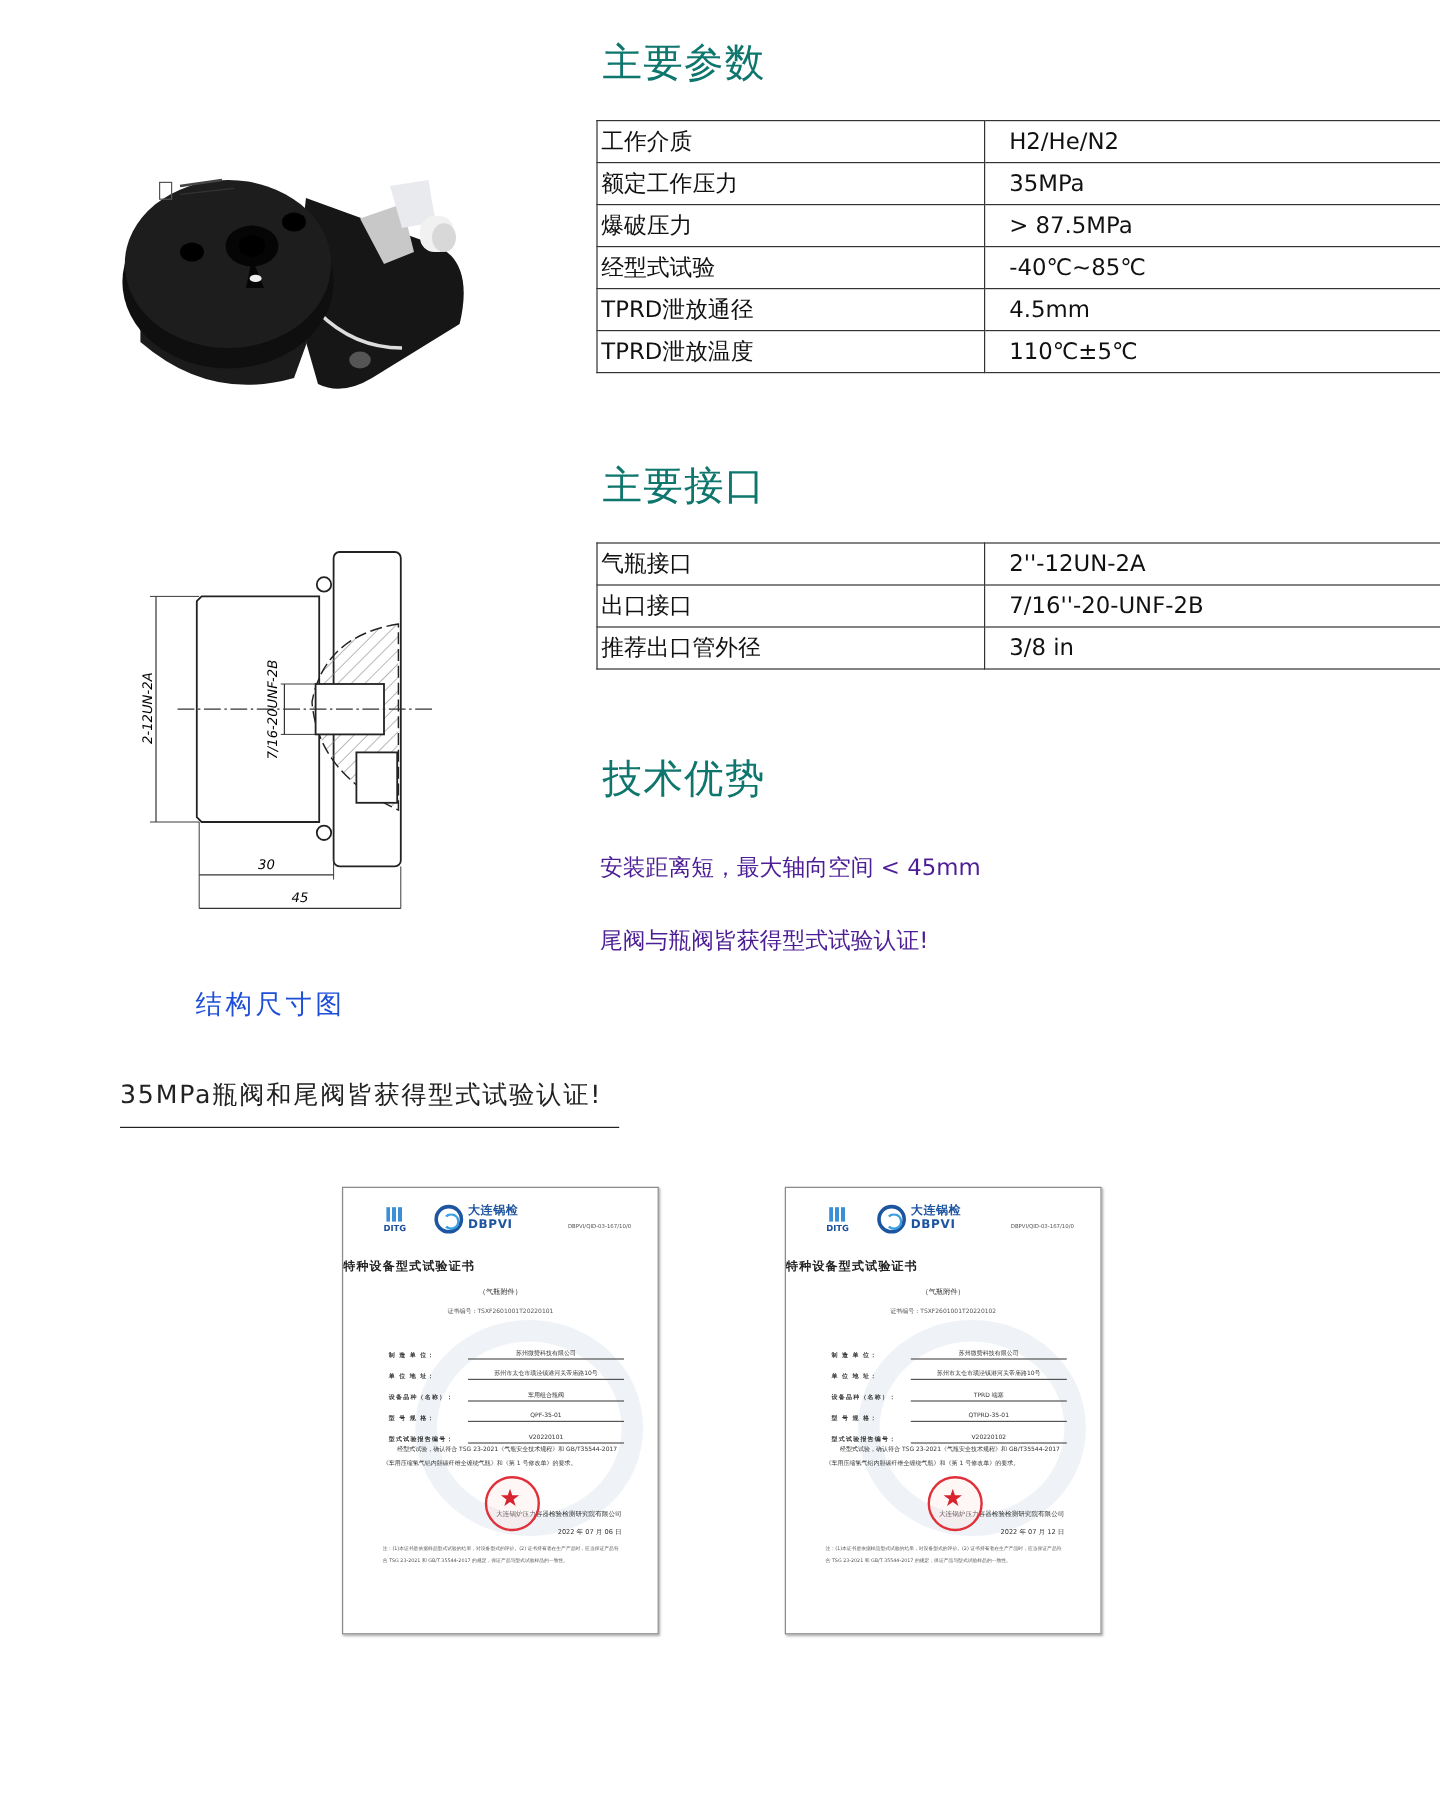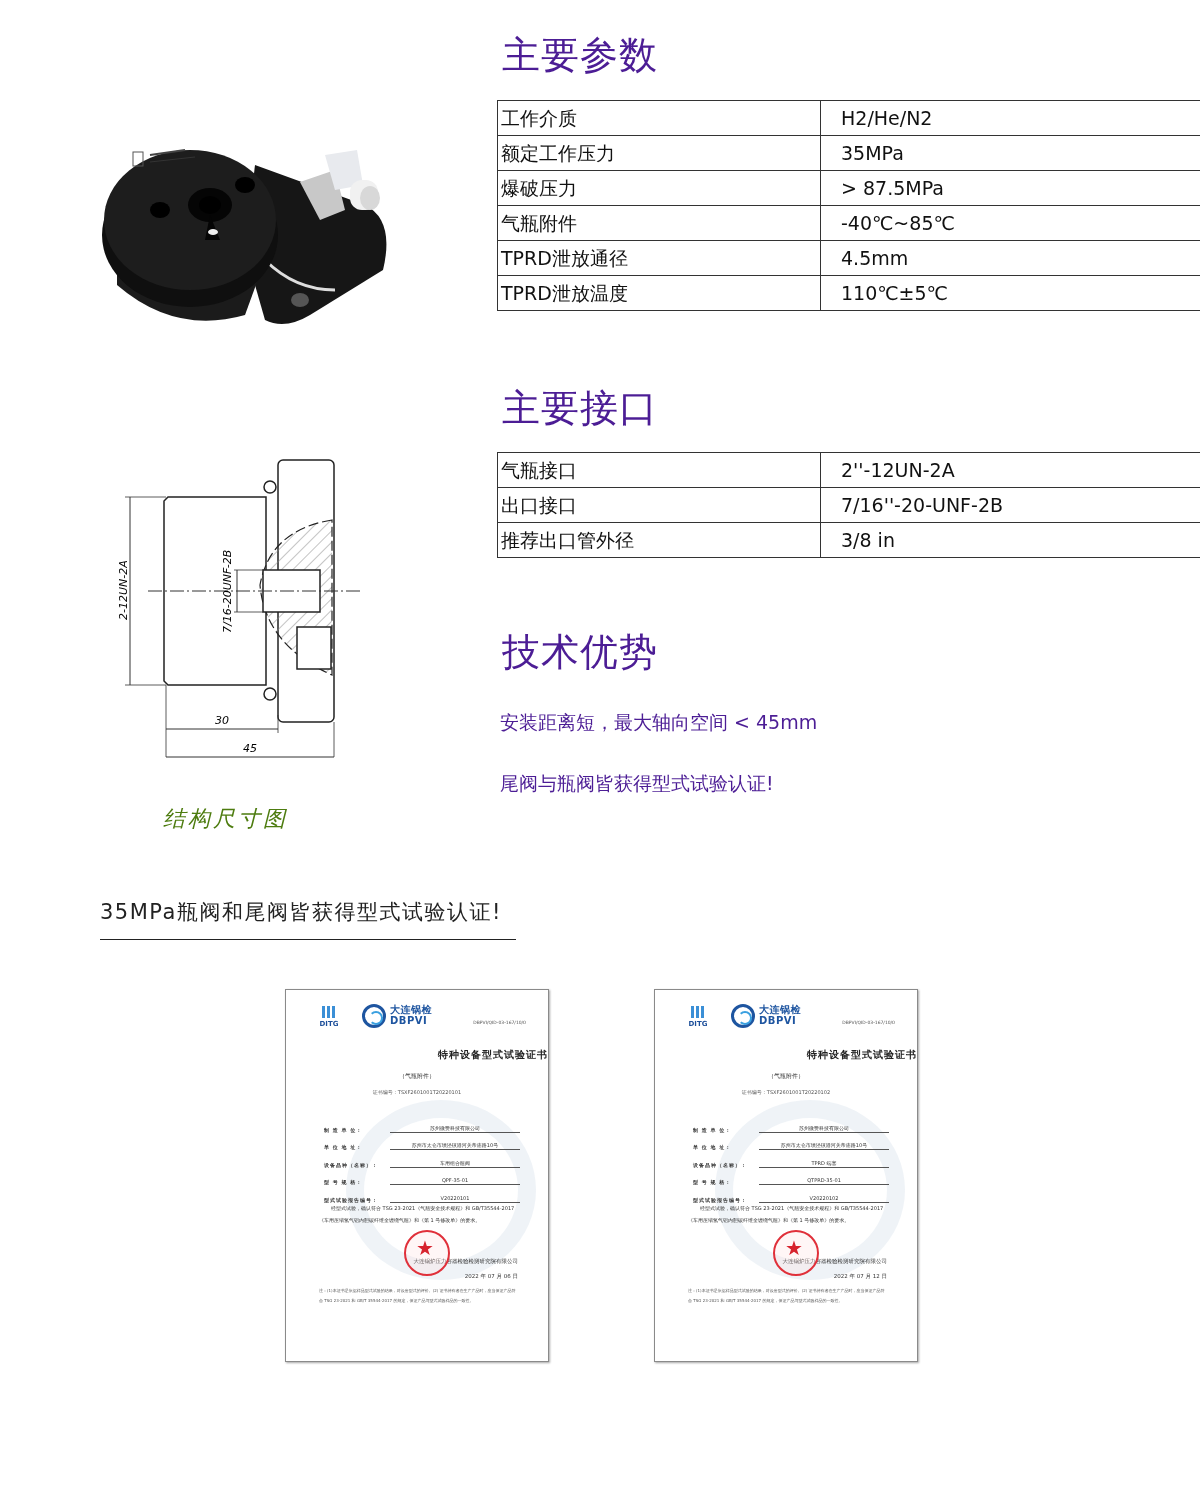--- a/index.html
+++ b/index.html
@@ -1,35 +1,35 @@
 <!DOCTYPE html>
 <html><head>
 <meta charset="utf-8">
 <style>
   html, body { margin:0; padding:0; background:#ffffff; }
   body { width:1200px; height:1500px; position:relative; overflow:hidden;
          font-family:"DejaVu Sans", "Liberation Sans", sans-serif; color:#111; }
   .abs { position:absolute; }
 
   
-  .section-title { font-size:38px; font-weight:normal; color:#4c1d95; letter-spacing:1px; }
+  .section-title { font-size:33px; font-weight:normal; color:#0f766e; letter-spacing:1px; }
 
   
   table.spec { border-collapse:collapse; position:absolute; left:497px; width:749px; }
   table.spec td { border:1px solid #333; height:34px; padding:0 0 0 3px; font-size:19px;
                   color:#111; vertical-align:middle; line-height:1; }
   table.spec td.k { width:319px; }
   table.spec td.v { padding-left:20px; }
 
   
   .photo { left:95px; top:110px; width:300px; height:235px; }
 
   
   .drawing { left:100px; top:445px; width:260px; height:330px; }
-  .drawing-caption { left:163px; top:804px; font-size:22px; font-style:italic; letter-spacing:3px; color:#4d7c0f; }
+  .drawing-caption { left:163px; top:822px; font-size:22px; letter-spacing:3px; color:#1d4ed8; }
 
   .adv-text { font-size:19px; color:#4c1d95; left:500px; }
 
   .cert-heading { left:100px; top:898px; font-size:21px; color:#222; letter-spacing:1.5px;
                   border-bottom:1.5px solid #222; padding-bottom:13px; padding-right:14px; }
 
   
   .cert { width:262px; height:371px; top:989px; background:#fff; border:1px solid #8a8a8a;
           box-shadow:1px 1px 2px rgba(0,0,0,0.35); overflow:hidden; }
   .cert .wm { position:absolute; left:60px; top:110px; width:190px; height:180px; border-radius:50%;
@@ -38,21 +38,21 @@
   .cert .logo-ditg .sq { display:block; margin:0 auto 2px; width:14px; height:12px;
         background:repeating-linear-gradient(90deg,#3b8fd6 0 3px,transparent 3px 5px); }
   .cert .logo-ditg b { font-size:7px; color:#1d4f9a; display:block; }
   .cert .logo-circle { position:absolute; left:76px; top:14px; width:24px; height:24px; border-radius:50%;
         border:3px solid #1e55a0; box-sizing:border-box; }
   .cert .logo-circle::after { content:""; position:absolute; left:4px; top:4px; width:10px; height:10px;
         border-radius:50%; border:2px solid #3aa0e0; border-left-color:transparent; }
   .cert .logo-name { position:absolute; left:104px; top:14px; font-size:9px; color:#1e55a0; font-weight:bold; line-height:1.1; }
   .cert .logo-name span { display:block; font-size:10px; letter-spacing:0.5px; }
   .cert .docno { position:absolute; right:22px; top:30px; font-size:4.5px; color:#555; }
-  .cert .title { position:absolute; left:0; right:0; top:58px; text-align:right; font-size:10px; font-weight:bold; color:#222; letter-spacing:1px; }
+  .cert .title { position:absolute; left:0; right:0; top:58px; text-align:left; font-size:10px; font-weight:bold; color:#222; letter-spacing:1px; }
   .cert .subtitle { position:absolute; left:0; right:0; top:82px; text-align:center; font-size:6px; color:#333; }
   .cert .certno { position:absolute; left:0; right:0; top:99px; text-align:center; font-size:5px; color:#555; }
   .cert .fields { position:absolute; left:38px; top:125px; width:196px; }
   .cert .frow { display:flex; align-items:flex-end; height:17.5px; font-size:5px; color:#333; }
   .cert .frow .fl { width:66px; font-weight:bold; letter-spacing:1px; }
   .cert .frow .fv { flex:1; text-align:center; border-bottom:0.8px solid #555; padding-bottom:1px; font-size:5px; }
   .cert .body { position:absolute; left:33px; top:212px; width:200px; font-size:5px; line-height:12px; color:#333; text-indent:12px; }
   .cert .stamp { position:absolute; left:118px; top:240px; width:46px; height:46px; border-radius:50%;
         border:2.5px solid #e0303a; box-sizing:border-box; background:rgba(255,220,220,0.25); }
   .cert .stamp::before { content:"★"; position:absolute; left:10px; top:6px; font-size:20px; color:#d7232e; line-height:1; }
@@ -104,21 +104,21 @@
       </tr>
     <tr>
         <td class="k">额定工作压力</td>
         <td class="v">35MPa</td>
       </tr>
     <tr>
         <td class="k">爆破压力</td>
         <td class="v"> &gt; 87.5MPa</td>
       </tr>
     <tr>
-        <td class="k">气瓶附件</td>
+        <td class="k">经型式试验</td>
         <td class="v">-40℃~85℃</td>
       </tr>
     <tr>
         <td class="k">TPRD泄放通径</td>
         <td class="v">4.5mm</td>
       </tr>
     <tr>
         <td class="k">TPRD泄放温度</td>
         <td class="v">110℃±5℃</td>
       </tr>

